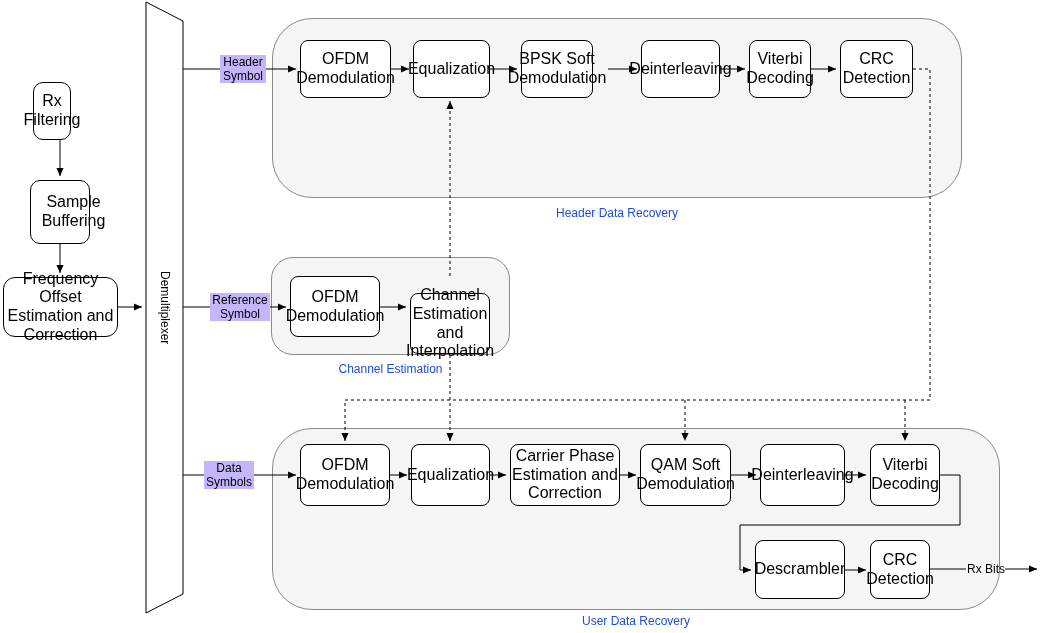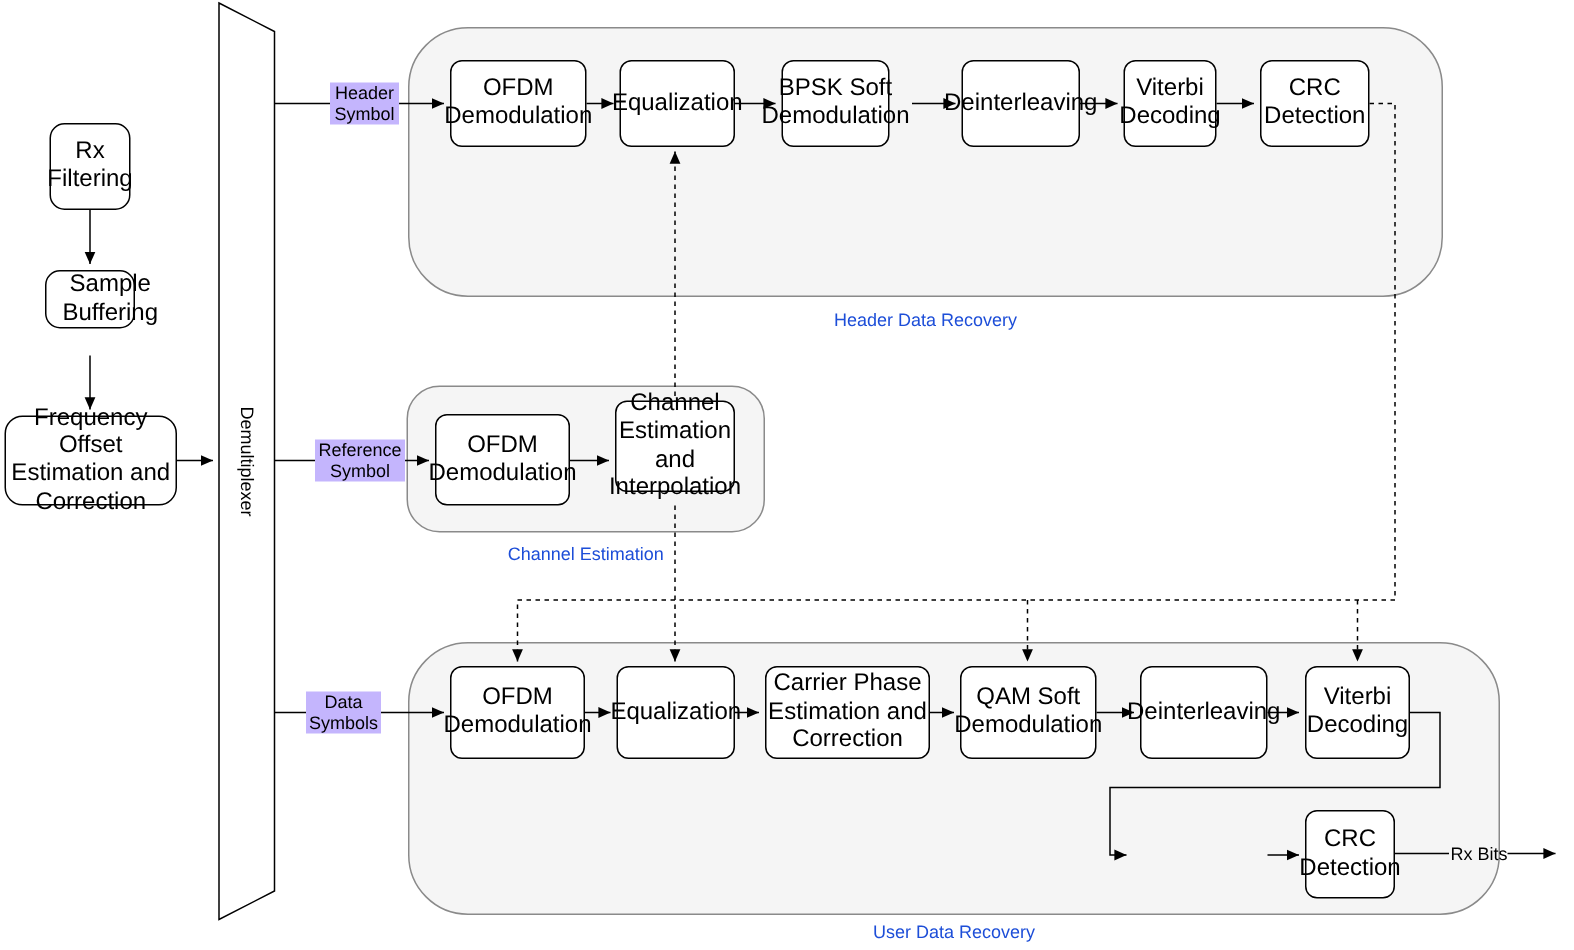--- a/index.html
+++ b/index.html
@@ -59,24 +59,24 @@
     <g stroke="#000" stroke-width="1" fill="none" stroke-dasharray="3 3">
       <path d="M450,276 V101" marker-end="url(#arr)"></path>
       <path d="M450,337 V441" marker-end="url(#arr)"></path>
       <path d="M913,69 H930 V400 H345 V441" marker-end="url(#arr)"></path>
       <path d="M685,400 V441" marker-end="url(#arr)"></path>
       <path d="M905,400 V441" marker-end="url(#arr)"></path>
     </g>
     <polygon points="146,2 183,21 183,594 146,613" fill="#ffffff" stroke="#000"></polygon>
   </svg>
 
-  <div class="box" style="left:33px;top:82px;width:54px;height:58px;border-radius:10px;align-items:center;">
+  <div class="box" style="left:33px;top:82px;width:38px;height:58px;border-radius:10px;align-items:center;">
       <span>Rx Filtering</span>
     </div>
-  <div class="box" style="left:30px;top:180px;width:60px;height:39px;border-radius:10px;padding-left:28px;">
+  <div class="box" style="left:30px;top:180px;width:60px;height:64px;border-radius:10px;padding-left:28px;">
       <span>Sample Buffering</span>
     </div>
   <div class="box" style="left:3px;top:277px;width:115px;height:60px;border-radius:12px;">
       <span>Frequency Offset Estimation and Correction</span>
     </div>
   <div class="vlabel">Demultiplexer</div>
 
   <div class="plabel" style="left:220px;top:55px;width:46px;">
     <div>Header</div>
     <div>Symbol</div>
@@ -107,21 +107,21 @@
       <span>Viterbi Decoding</span>
     </div>
   <div class="box" style="left:840px;top:40px;width:73px;height:58px;">
       <span>CRC Detection</span>
     </div>
   <div class="glabel" style="left:272px;top:206px;width:690px;">Header Data Recovery</div>
 
   <div class="box" style="left:290px;top:276px;width:90px;height:61px;">
       <span>OFDM Demodulation</span>
     </div>
-  <div class="box" style="left:410px;top:267px;width:80px;height:61px;">
+  <div class="box" style="left:410px;top:293px;width:80px;height:61px;">
       <span>Channel Estimation and Interpolation</span>
     </div>
   <div class="glabel" style="left:271px;top:362px;width:239px;">Channel Estimation</div>
 
   <div class="box" style="left:300px;top:444px;width:90px;height:62px;">
       <span>OFDM Demodulation</span>
     </div>
   <div class="box" style="left:411px;top:444px;width:79px;height:62px;">
       <span>Equalization</span>
     </div>
@@ -130,18 +130,21 @@
     </div>
   <div class="box" style="left:640px;top:444px;width:91px;height:62px;">
       <span>QAM Soft Demodulation</span>
     </div>
   <div class="box" style="left:760px;top:444px;width:85px;height:62px;">
       <span>Deinterleaving</span>
     </div>
   <div class="box" style="left:870px;top:444px;width:70px;height:62px;">
       <span>Viterbi Decoding</span>
     </div>
+  <div class="box" style="left:755px;top:540px;width:90px;height:59px;">
+      <span>Descrambler</span>
+    </div>
   <div class="box" style="left:870px;top:540px;width:60px;height:59px;">
       <span>CRC Detection</span>
     </div>
   <div class="glabel" style="left:272px;top:614px;width:728px;">User Data Recovery</div>
 
 </div>
 
 </body></html>

